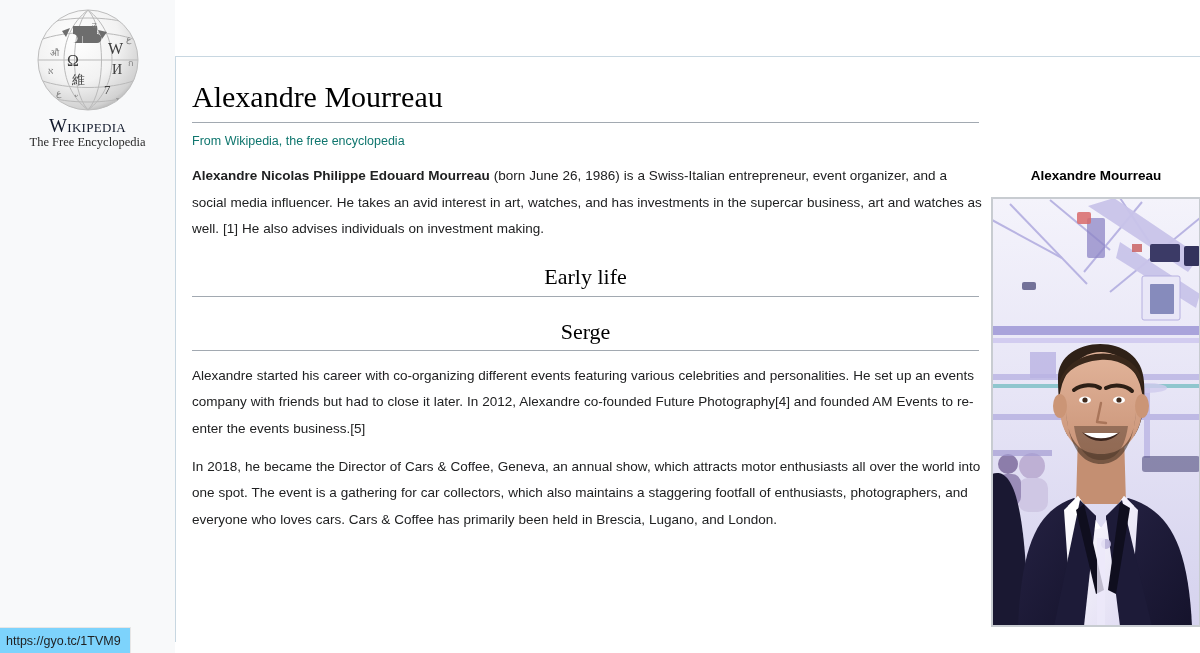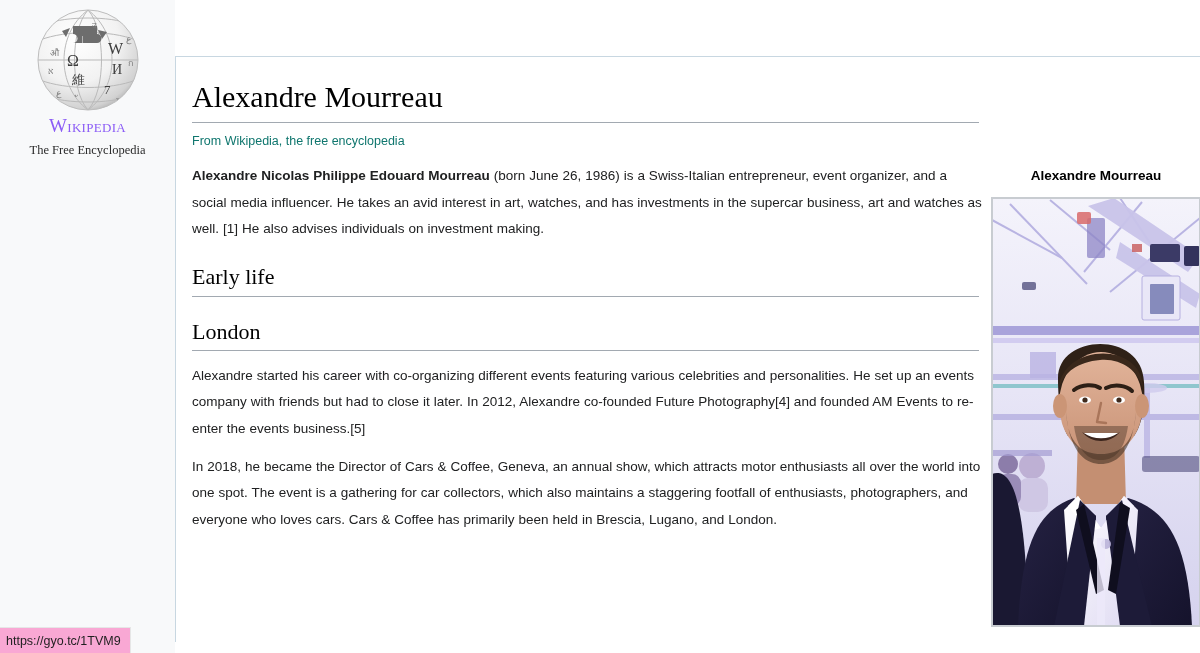--- a/index.html
+++ b/index.html
@@ -44,30 +44,30 @@
     height: 104px;
     margin: 0 auto;
     position: relative;
   }
 
   .wordmark {
     margin-top: 4px;
     font-family: "Liberation Serif", serif;
     font-size: 19px;
     letter-spacing: 0.3px;
-    color: #8b5cf6;
+    color: #0f172a;
     line-height: 1.05;
     font-variant: small-caps;
   }
 
   .tagline {
     font-family: "Liberation Serif", serif;
     font-size: 12.5px;
     color: #2b2b2b;
-    margin-top: 8px;
+    margin-top: 0;
     line-height: 1.1;
   }
 
   
   #content {
     position: absolute;
     left: 175px;
     top: 56px;
     width: 1025px;
     height: 586px;
@@ -120,20 +120,21 @@
   h2.section-heading {
     font-family: "Liberation Serif", serif;
     font-size: 22px;
     font-weight: normal;
     color: #000000;
     margin: 22px 0 0 0;
     padding: 0 0 5px 0;
     line-height: 1.2;
     border-bottom: 1px solid #a2a9b1;
     width: 787px;
+    text-align: center;
   }
 
   
   #infobox {
     position: absolute;
     left: 815px;
     top: 110px;
     width: 210px;
   }
 
@@ -159,21 +160,21 @@
 
   #infobox-image svg { display: block; }
 
   
   #status-bar {
     position: absolute;
     left: 0;
     bottom: 0;
     height: 25px;
     padding: 0 9px 0 6px;
-    background: #f9a8d4;
+    background: #7dd3fc;
     border-top: 1px solid #e6e6e6;
     border-right: 1px solid #e6e6e6;
     display: flex;
     align-items: center;
     font-size: 12.5px;
     color: #1f1f1f;
     z-index: 40;
     font-family: "Liberation Sans", sans-serif;
   }
 </style>
@@ -251,21 +252,21 @@
     <div id="content-inner">
 
       <h1 id="page-title">Alexandre Mourreau</h1>
 
       <div id="tagline-from">From Wikipedia, the free encyclopedia</div>
 
       <p class="body-text"><b>Alexandre Nicolas Philippe Edouard Mourreau</b><span> (born June 26, 1986) is a Swiss-Italian entrepreneur, event organizer, and a social media influencer. He takes an avid interest in art, watches, and has investments in the supercar business, art and watches as well. [1] He also advises individuals on investment making.</span></p>
 
       <h2 class="section-heading">Early life</h2>
 
-      <h2 class="section-heading">London</h2>
+      <h2 class="section-heading">Serge</h2>
       <p class="body-text tight">Alexandre started his career with co-organizing different events featuring various celebrities and personalities. He set up an events company with friends but had to close it later. In 2012, Alexandre co-founded Future Photography[4] and founded AM Events to re-enter the events business.[5]</p>
       <p class="body-text tight">In 2018, he became the Director of Cars &amp; Coffee, Geneva, an annual show, which attracts motor enthusiasts all over the world into one spot. The event is a gathering for car collectors, which also maintains a staggering footfall of enthusiasts, photographers, and everyone who loves cars. Cars &amp; Coffee has primarily been held in Brescia, Lugano, and London.</p>
 
       <div id="infobox">
         <div id="infobox-title">Alexandre Mourreau</div>
 
         <div id="infobox-image">
           <svg width="208" height="428" viewBox="0 0 208 428" xmlns="http://www.w3.org/2000/svg" role="img">
             <defs>
               <linearGradient id="hallbg" x1="0" y1="0" x2="0" y2="1">

